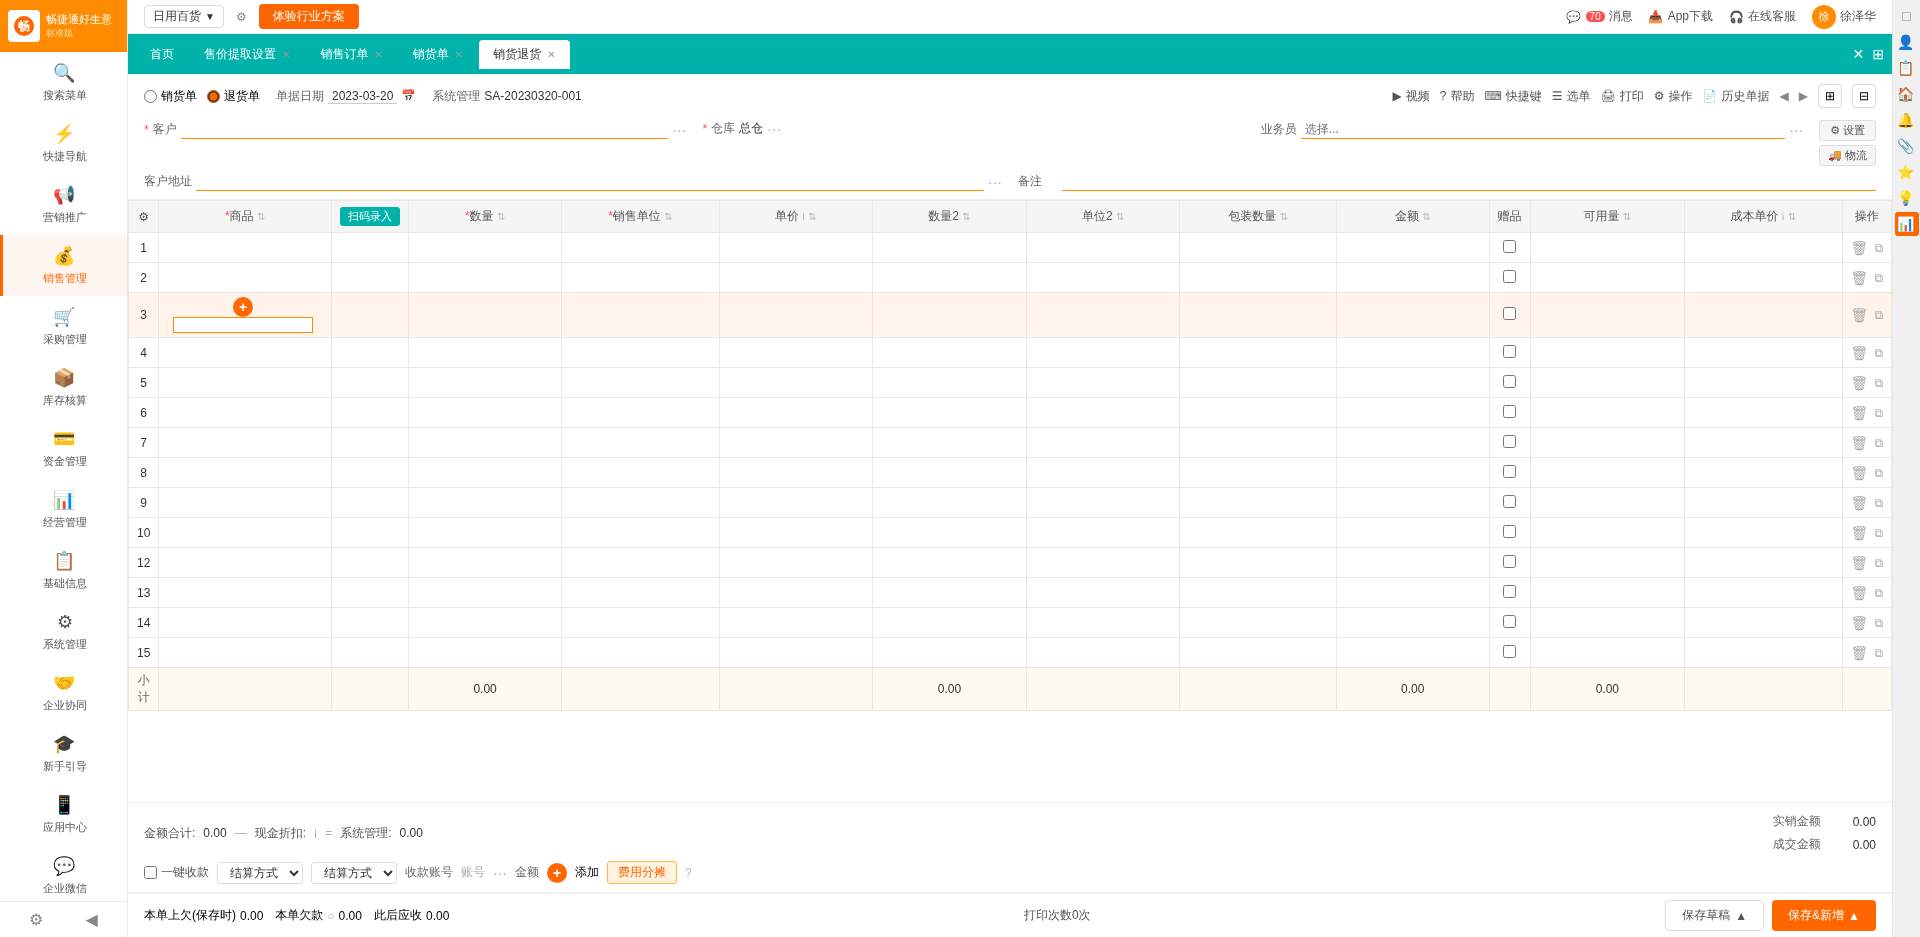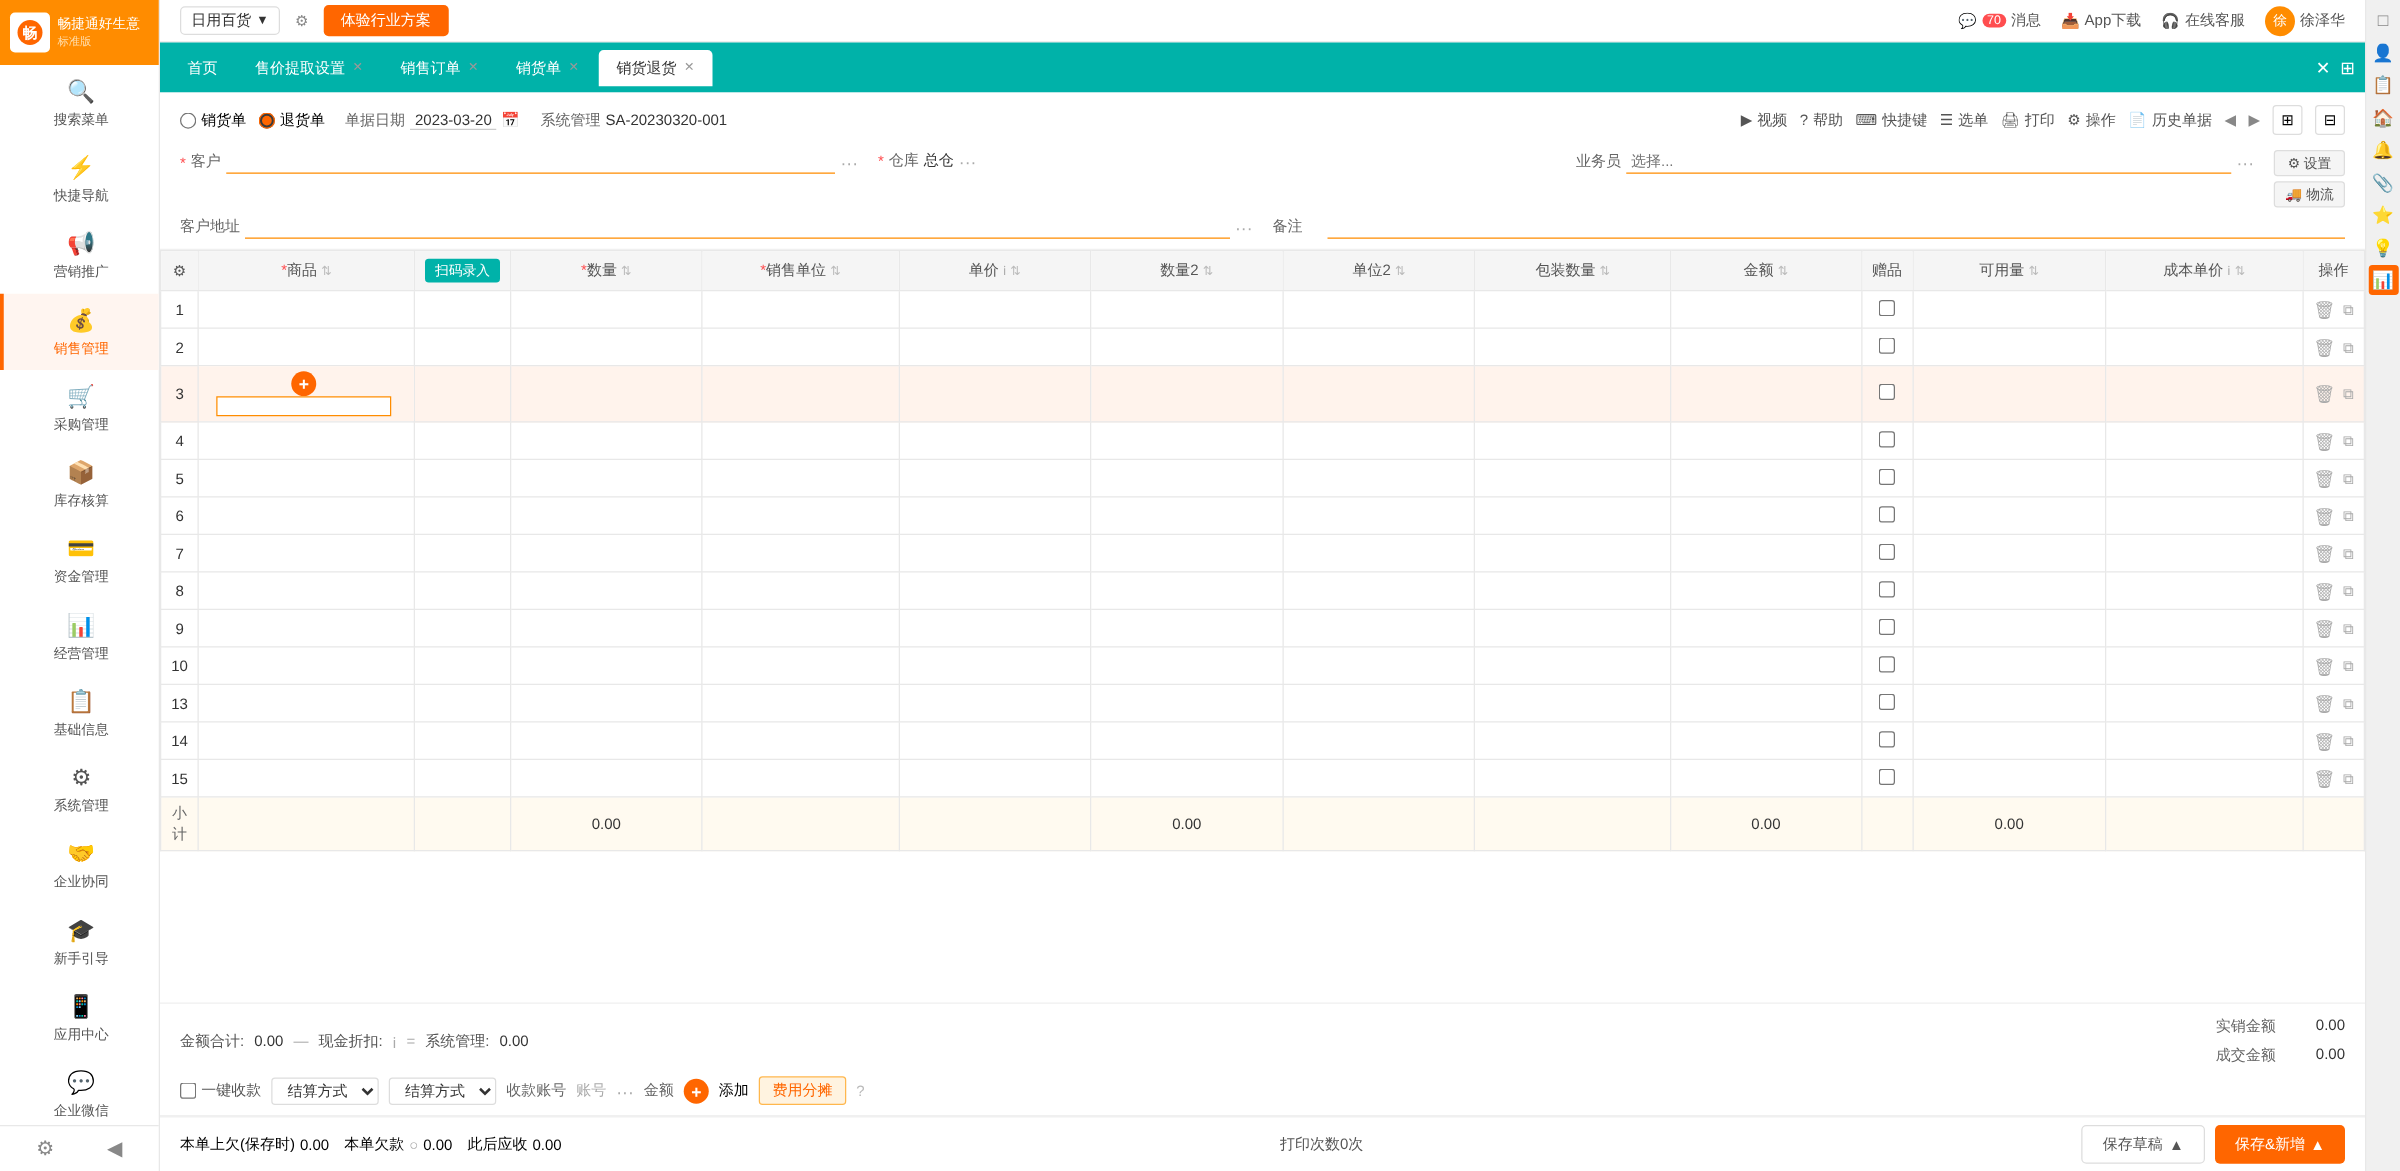--- a/index.html
+++ b/index.html
@@ -84,21 +84,21 @@
     .checkbox-label { display: flex; align-items: center; gap: 4px; color: #555; }
     .pay-select { border: 1px solid #ddd; border-radius: 3px; padding: 2px 8px; color: #333; background: white; }
     .add-btn-circle { width: 20px; height: 20px; background: #ff6600; color: white; border-radius: 50%; display: flex; align-items: center; justify-content: center; cursor: pointer; font-size: 14px; font-weight: bold; }
     .split-btn { background: #fff3e0; border: 1px solid #ffb74d; color: #ff6600; border-radius: 3px; padding: 2px 10px; cursor: pointer; font-size: 12px; }
     .help-icon { color: #bbb; cursor: pointer; }
     .status-item { display: flex; align-items: center; gap: 4px; }
     .print-btn { display: flex; align-items: center; gap: 4px; margin-left: auto; color: #555; cursor: pointer; }
 
     
     .amount-summary { margin-left: auto; text-align: right; }
-    .summary-row { display: flex; justify-content: space-between; gap: 32px; padding: 2px 0; }
+    .summary-row { display: flex; justify-content: space-between; gap: 32px; align-items: center; padding: 2px 0; }
     .summary-label { color: #666; }
     .summary-value { color: #333; font-weight: 500; }
     .btn-draft { background: #fff; border: 1px solid #ddd; color: #555; border-radius: 4px; padding: 6px 16px; cursor: pointer; display: flex; align-items: center; gap: 5px; }
     .btn-save-new { background: #ff6600; color: white; border: none; border-radius: 4px; padding: 6px 16px; cursor: pointer; display: flex; align-items: center; gap: 4px; }
 
     
     .right-sidebar { width: 28px; background: #f0f0f0; display: flex; flex-direction: column; align-items: center; padding: 4px 0; gap: 2px; flex-shrink: 0; border-left: 1px solid #e8e8e8; }
     .rs-icon { width: 24px; height: 24px; display: flex; align-items: center; justify-content: center; color: #888; cursor: pointer; font-size: 14px; }
     .info-icon { color: #aaa; font-size: 10px; cursor: pointer; }
 
@@ -582,20 +582,42 @@
         <td></td>
 
       <td>
         <div class="action-cell">
           <span class="del-btn">🗑</span>
           <span class="copy-btn">⧉</span>
         </div>
       </td>
     </tr>
             <tr>
+              <td class="row-num">12</td>
+        <td></td>
+        <td></td>
+        <td></td>
+        <td></td>
+        <td></td>
+        <td></td>
+        <td></td>
+        <td></td>
+        <td></td>
+        <td><input type="checkbox" style="accent-color: rgb(255, 102, 0);"></td>
+        <td></td>
+        <td></td>
+
+      <td>
+        <div class="action-cell">
+          <span class="del-btn">🗑</span>
+          <span class="copy-btn">⧉</span>
+        </div>
+      </td>
+    </tr>
+            <tr>
               <td class="row-num">13</td>
         <td></td>
         <td></td>
         <td></td>
         <td></td>
         <td></td>
         <td></td>
         <td></td>
         <td></td>
         <td></td>

